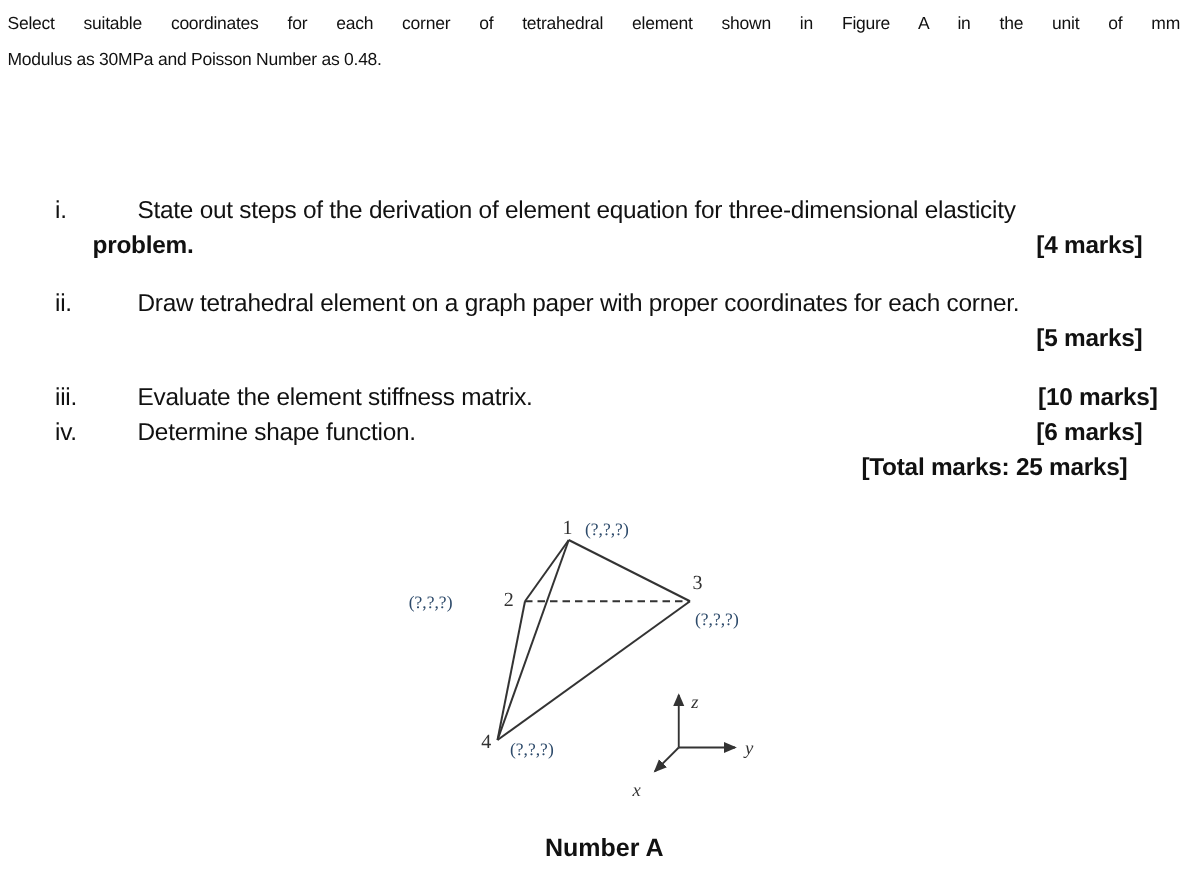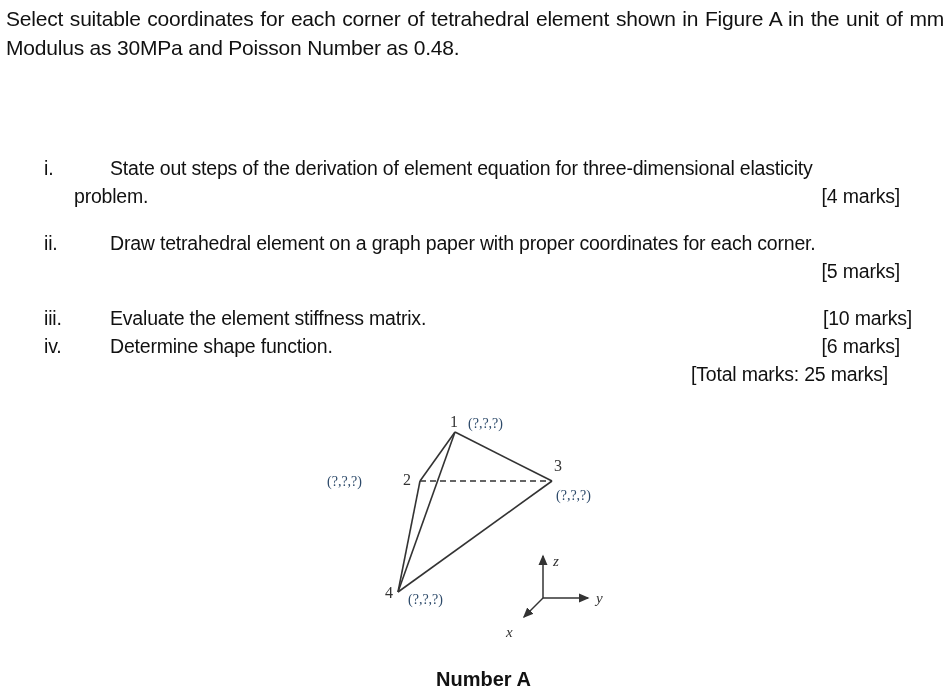--- a/index.html
+++ b/index.html
@@ -1,45 +1,45 @@
 <!DOCTYPE html>
 <html><head>
   <meta charset="utf-8">
   <style>
     html, body { margin: 0; padding: 0; background: #ffffff; }
     body { width: 949px; height: 695px; position: relative; overflow: hidden;
            font-family: "Liberation Sans", sans-serif; color: #111; }
-    .para { position: absolute; left: 6px; width: 938px; font-size: 21px; line-height: 29px;
+    .para { position: absolute; left: 6px; width: 938px; font-size: 14px; line-height: 29px;
             text-align: justify; letter-spacing: -0.2px; }
     .para .line { display: block; text-align-last: justify; white-space: nowrap; }
     .para .line.last { text-align-last: left; }
     .cursor { display: inline-block; width: 1px; height: 22px; background: #111; vertical-align: -4px; margin-right: 1px; }
     .item { position: absolute; font-size: 19.5px; line-height: 28px; letter-spacing: -0.2px; white-space: nowrap; }
     .num { position: absolute; left: 44px; }
     .txt { position: absolute; left: 110px; }
-    .marks { position: absolute; right: 16px; text-align: right; }
+    .marks { position: absolute; right: 2px; text-align: right; font-weight: bold; }
     .fig { position: absolute; left: 300px; top: 400px; width: 350px; height: 260px; }
     .fig text { font-family: "Liberation Serif", serif; fill: #333; }
     .fig .coord { fill: #2d4a6a; font-size: 14px; }
     .caption { position: absolute; left: 436px; top: 668px; font-weight: bold; font-size: 20px; }
   </style>
 </head>
 <body>
 
 <div class="para" style="top:4px;">
   <span class="line">Select suitable coordinates for each corner of tetrahedral element shown in Figure A in the unit of mm</span>
   <span class="line last">Modulus as 30MPa and Poisson Number as 0.48.</span>
 </div>
 
 <div class="item" style="top:154px; left:0; width:928px;">
   <span class="num">i.</span>
   <span class="txt">State out steps of the derivation of element equation for three-dimensional elasticity</span>
 </div>
 <div class="item" style="top:182px; left:0; width:916px;">
-  <span style="position:absolute; left:74px;">problem.</span>
+  <span style="position:absolute; left:74px;font-weight:bold;">problem.</span>
   <span class="marks">[4 marks]</span>
 </div>
 
 <div class="item" style="top:229px; left:0; width:916px;">
   <span class="num">ii.</span>
   <span class="txt">Draw tetrahedral element on a graph paper with proper coordinates for each corner.</span>
 </div>
 <div class="item" style="top:257px; left:0; width:916px;">
   <span class="marks">[5 marks]</span>
 </div>

